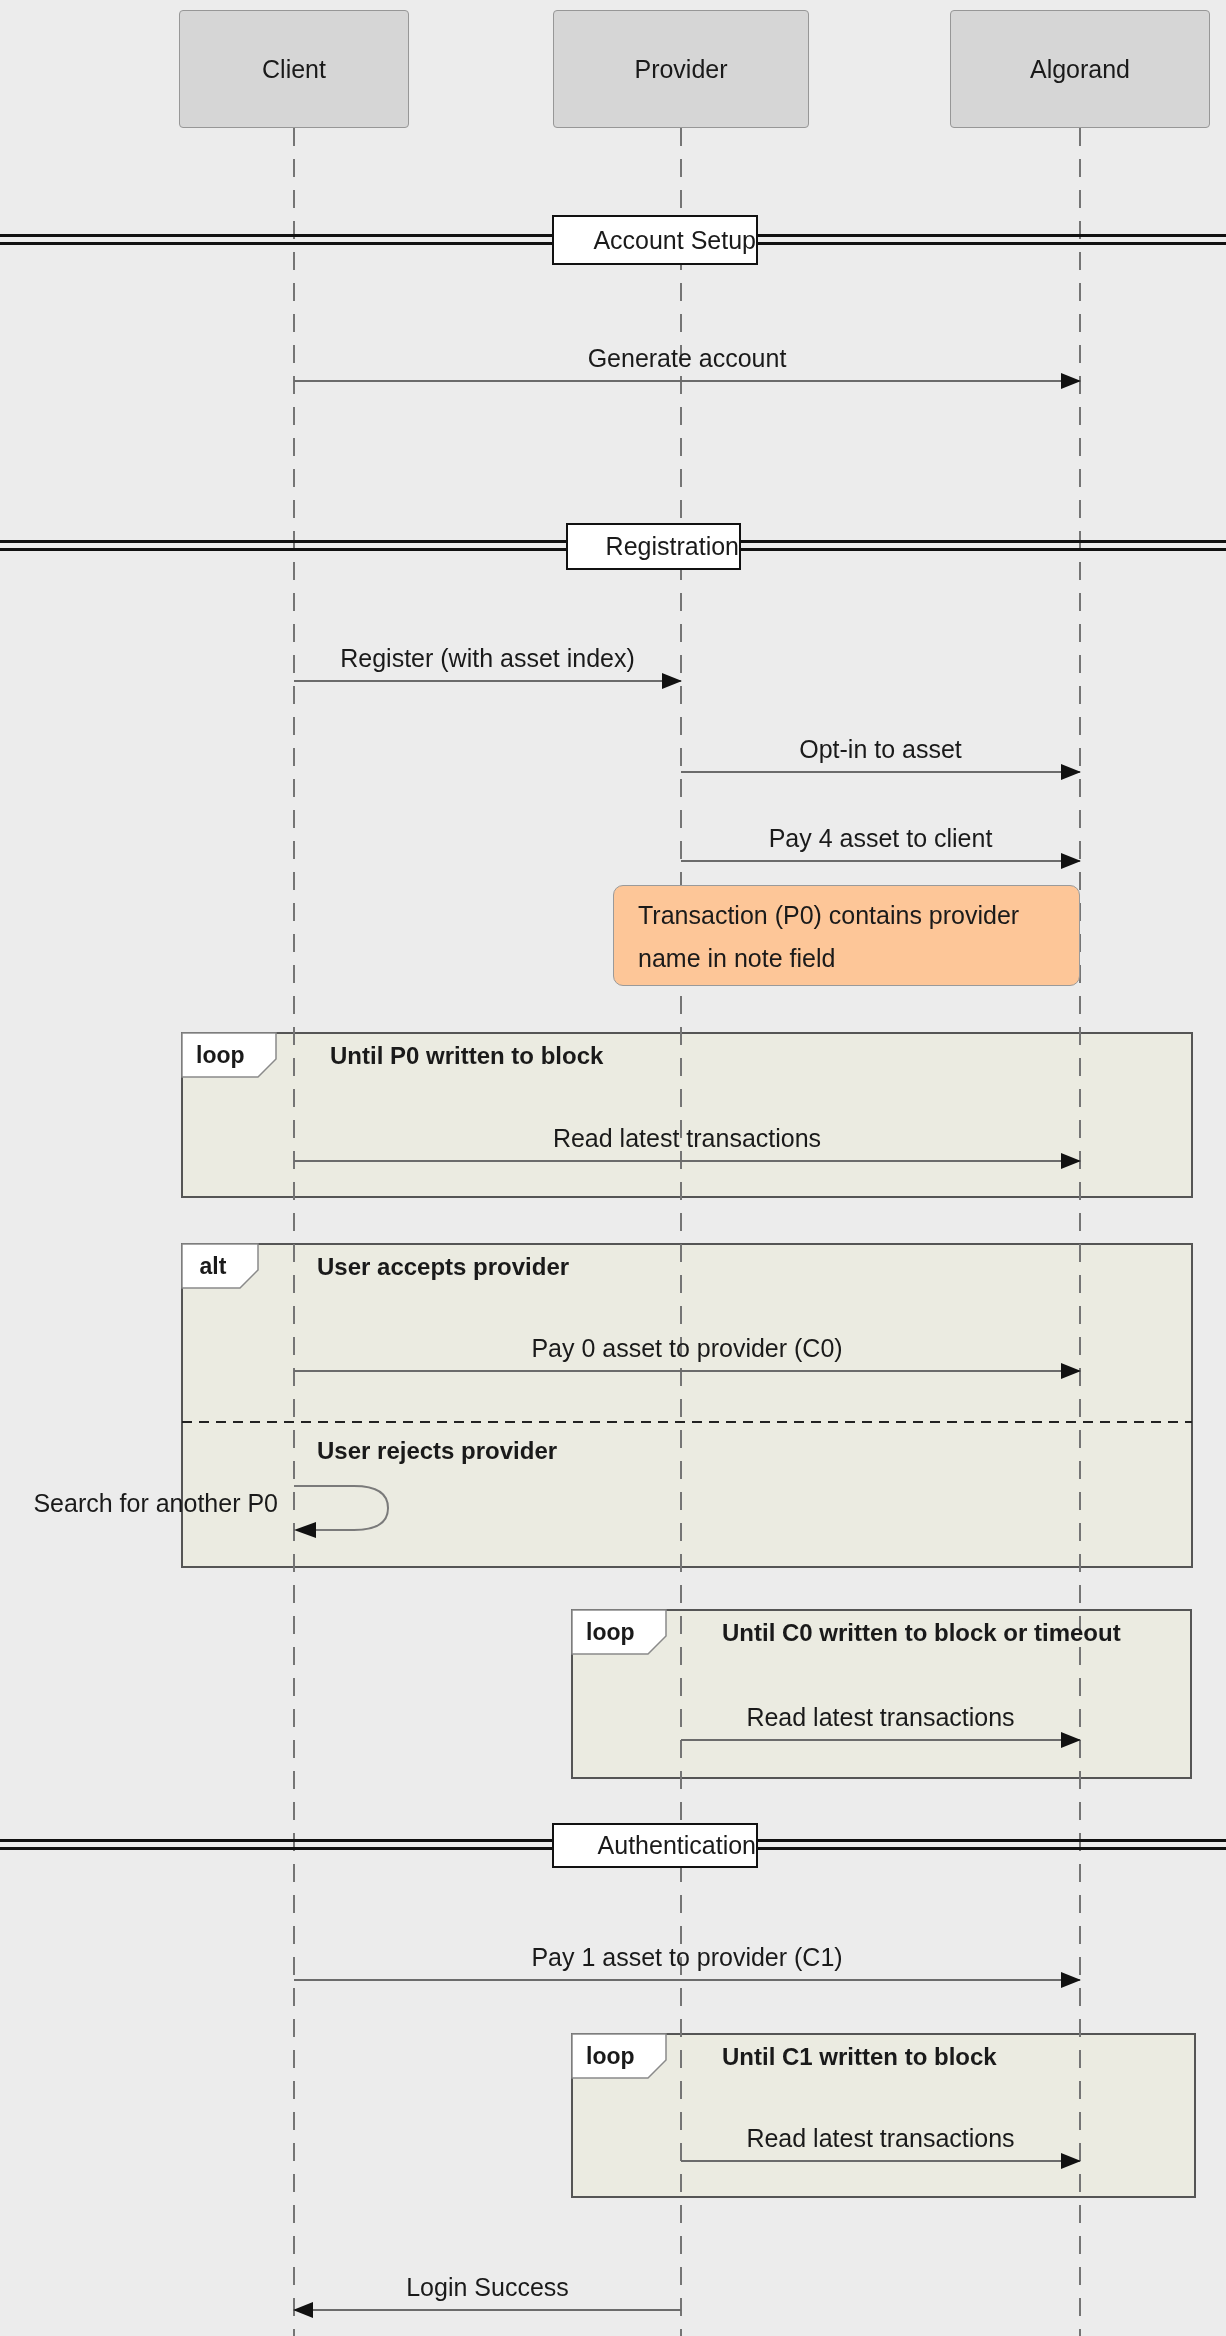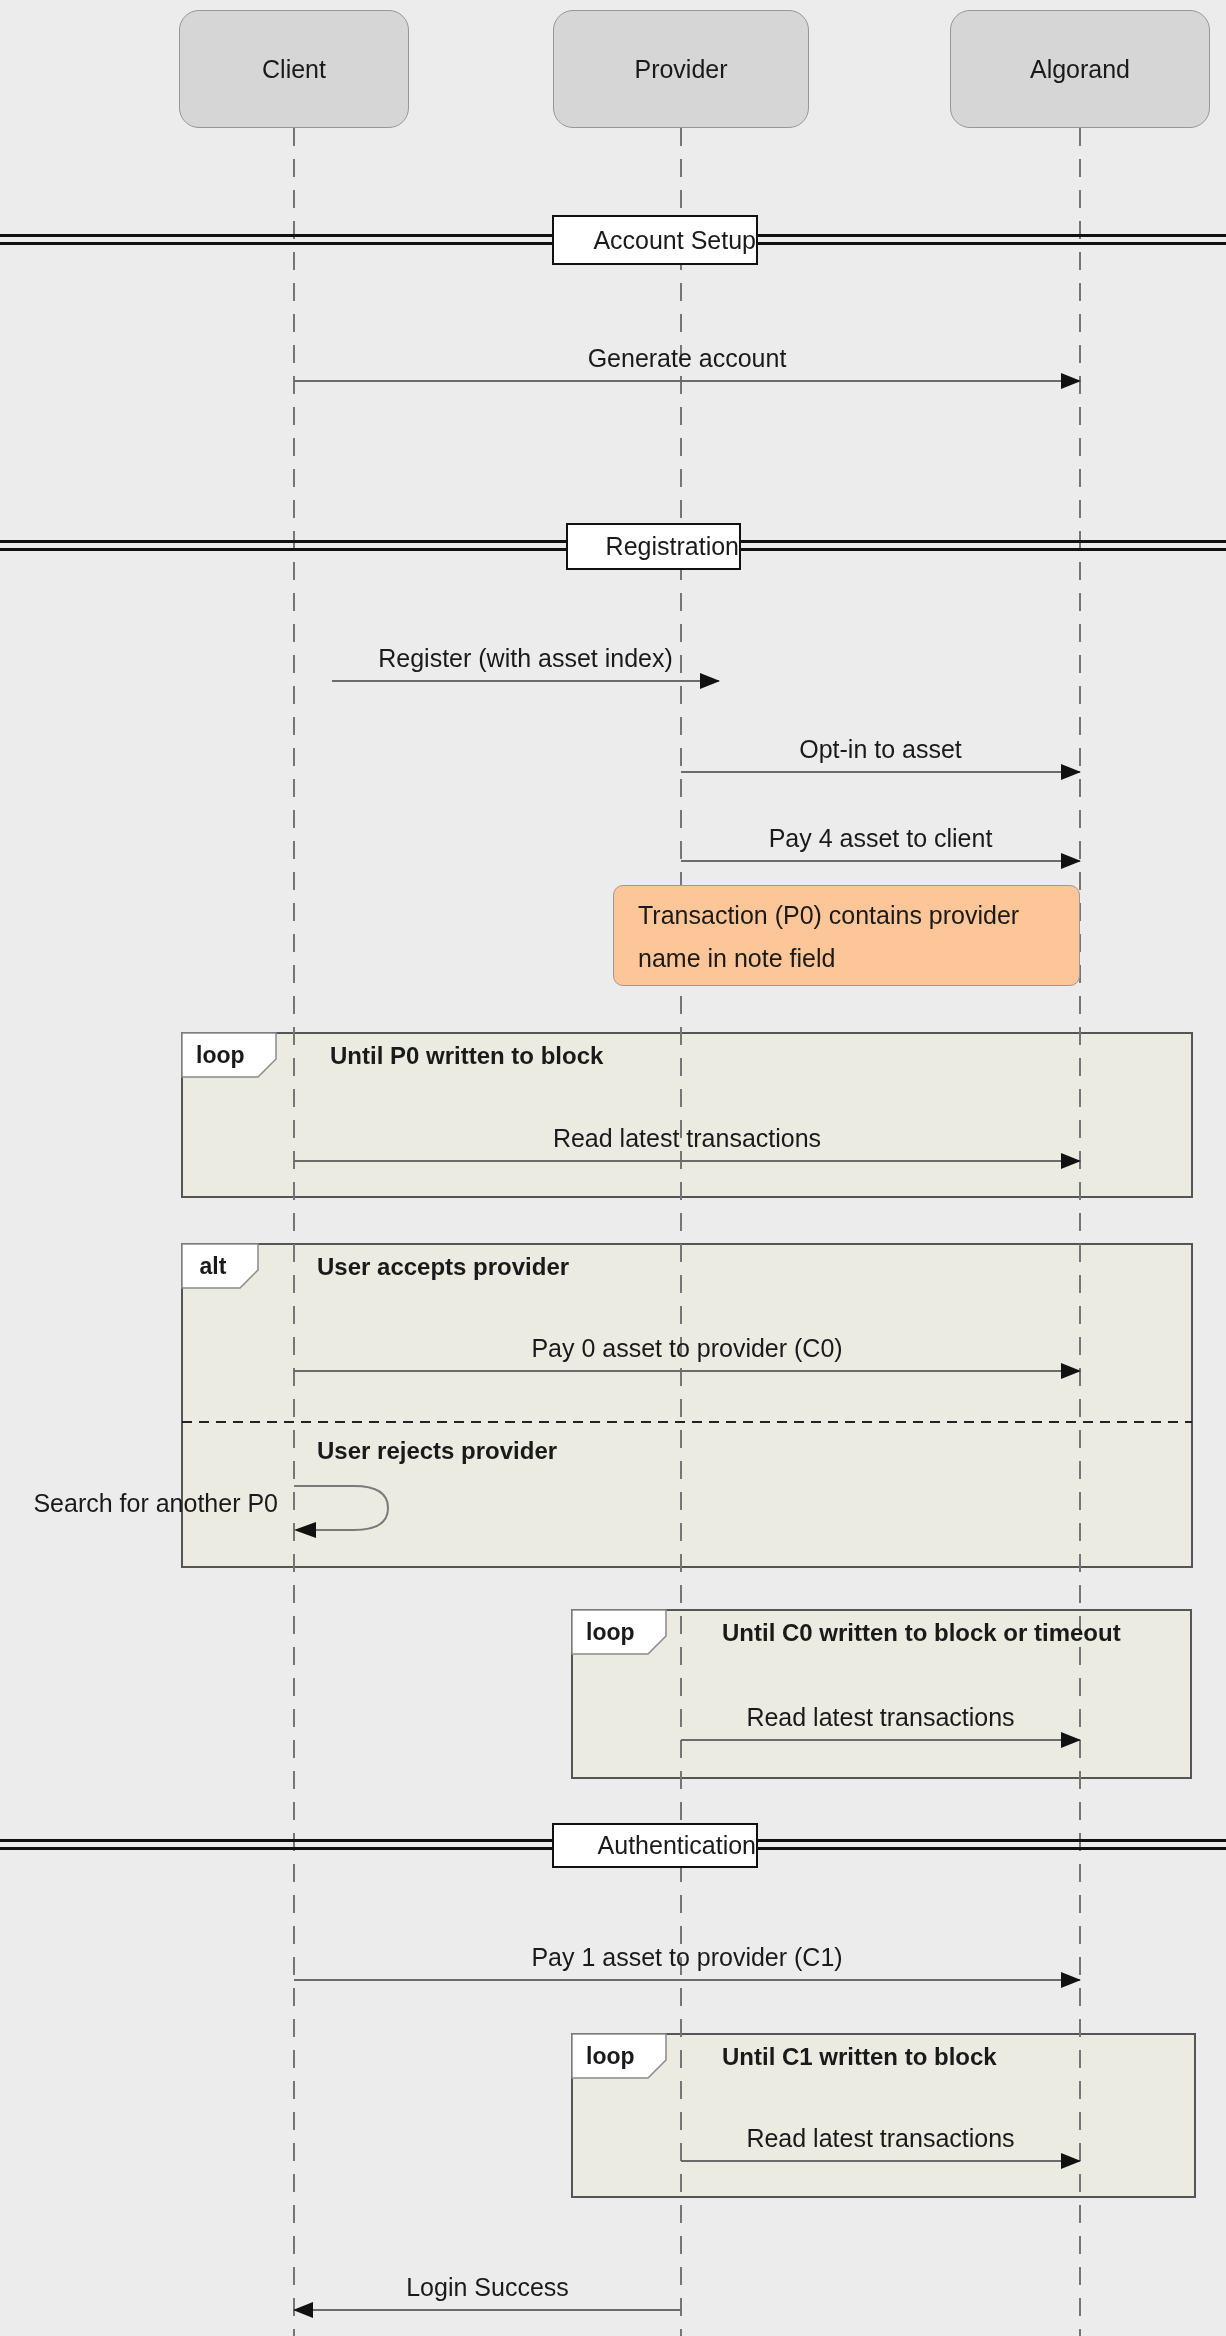--- a/index.html
+++ b/index.html
@@ -23,21 +23,21 @@
 
   
   .divider-line{position:absolute;left:0;width:1226px;height:5px;
     border-top:3px solid #111;border-bottom:3px solid #111;}
   .divider-box{position:absolute;background:#fff;border:2px solid #111;box-sizing:border-box;
     display:flex;align-items:center;justify-content:flex-end;
     font-weight:400;font-size:25px;white-space:nowrap;}
 
   
   .actor{position:absolute;top:10px;height:118px;background:#d6d6d6;border:1.5px solid #979797;
-    border-radius:20px;box-sizing:border-box;
+    border-radius:4px;box-sizing:border-box;
     display:flex;align-items:center;justify-content:center;font-size:25px;}
 
   
   .msg{position:absolute;}
   .msg-label{height:28px;line-height:28px;font-size:25px;text-align:center;white-space:nowrap;}
   .msg-line{position:relative;margin-top:8px;height:0;border-top:2px solid #6b6b6b;}
   .arrow-r{position:absolute;right:-1px;top:-9px;width:0;height:0;
     border-top:8px solid transparent;border-bottom:8px solid transparent;border-left:20px solid #111;}
   .arrow-l{position:absolute;left:-1px;top:-9px;width:0;height:0;
     border-top:8px solid transparent;border-bottom:8px solid transparent;border-right:20px solid #111;}
@@ -92,21 +92,21 @@
   </div>
 
   <div class="msg" style="left:294px;top:344px;width:786px;">
     <div class="msg-label">Generate account</div>
     <div class="msg-line">
         <div class="arrow-r"></div>
       </div>
   </div>
 
 
-  <div class="msg" style="left:294px;top:644px;width:387px;padding-left:38px;">
+  <div class="msg" style="left:294px;top:644px;width:387px;">
     <div class="msg-label">Register (with asset index)</div>
     <div class="msg-line">
         <div class="arrow-r"></div>
       </div>
   </div>
 
   <div class="msg" style="left:681px;top:735px;width:399px;">
     <div class="msg-label">Opt-in to asset</div>
     <div class="msg-line">
         <div class="arrow-r"></div>

